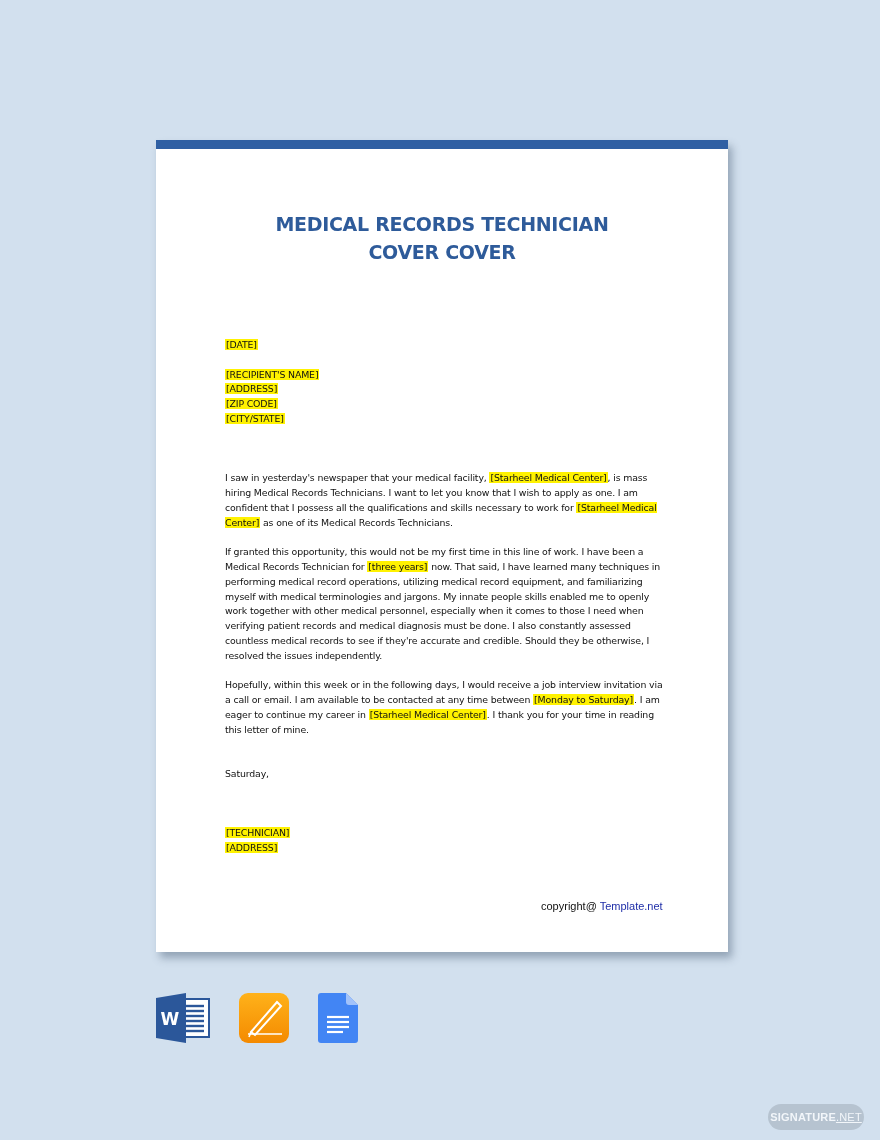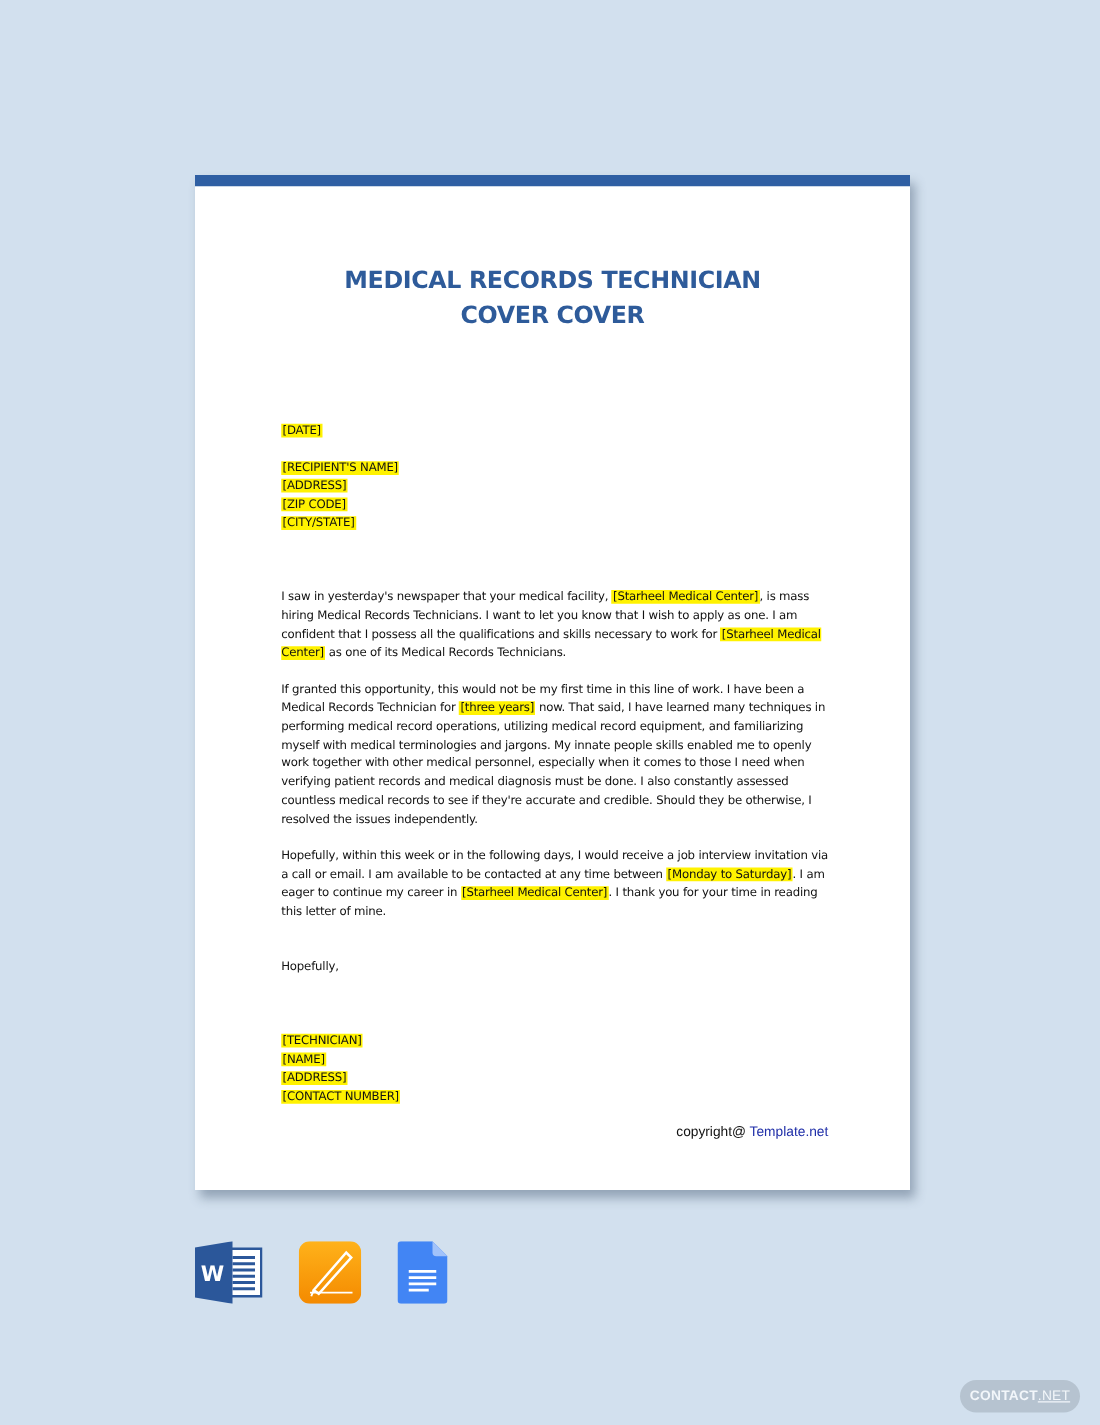--- a/index.html
+++ b/index.html
@@ -115,28 +115,26 @@
 
       <p class="para"><span>I saw in yesterday's newspaper that your medical facility, </span><span class="hl">[Starheel Medical Center]</span><span>, is mass hiring Medical Records Technicians. I want to let you know that I wish to apply as one. I am confident that I possess all the qualifications and skills necessary to work for </span><span class="hl">[Starheel Medical Center]</span><span> as one of its Medical Records Technicians.</span></p>
       <div class="gap1"></div>
 
       <p class="para"><span>If granted this opportunity, this would not be my first time in this line of work. I have been a Medical Records Technician for </span><span class="hl">[three years]</span><span> now. That said, I have learned many techniques in performing medical record operations, utilizing medical record equipment, and familiarizing myself with medical terminologies and jargons. My innate people skills enabled me to openly work together with other medical personnel, especially when it comes to those I need when verifying patient records and medical diagnosis must be done. I also constantly assessed countless medical records to see if they're accurate and credible. Should they be otherwise, I resolved the issues independently.</span></p>
       <div class="gap1"></div>
 
       <p class="para"><span>Hopefully, within this week or in the following days, I would receive a job interview invitation via a call or email. I am available to be contacted at any time between </span><span class="hl">[Monday to Saturday]</span><span>. I am eager to continue my career in </span><span class="hl">[Starheel Medical Center]</span><span>. I thank you for your time in reading this letter of mine.</span></p>
       <div class="gap2"></div>
 
-      <p class="para">Hopefully,</p>
+      <p class="para">Saturday,</p>
       <div class="gap3"></div>
 
       <div>
         <span class="blk"><span class="hl">[TECHNICIAN]</span></span>
-        <span class="blk"><span class="hl">[NAME]</span></span>
         <span class="blk"><span class="hl">[ADDRESS]</span></span>
-        <span class="blk"><span class="hl">[CONTACT NUMBER]</span></span>
       </div>
     </div>
 
     <div class="copyright">
       <span>copyright@ </span><span class="brand">Template.net</span>
     </div>
   </div>
 
   <div class="formats">
 
@@ -179,15 +177,15 @@
           <line x1="9" y1="24" x2="31" y2="24"></line>
           <line x1="9" y1="29" x2="31" y2="29"></line>
           <line x1="9" y1="34" x2="31" y2="34"></line>
           <line x1="9" y1="39" x2="25" y2="39"></line>
         </g>
       </svg>
     </div>
   </div>
 
   <div class="watermark">
-    <span>CONTACT</span><span class="light">.NET</span>
+    <span>SIGNATURE</span><span class="light">.NET</span>
   </div>
 </div>
 
 </body></html>

